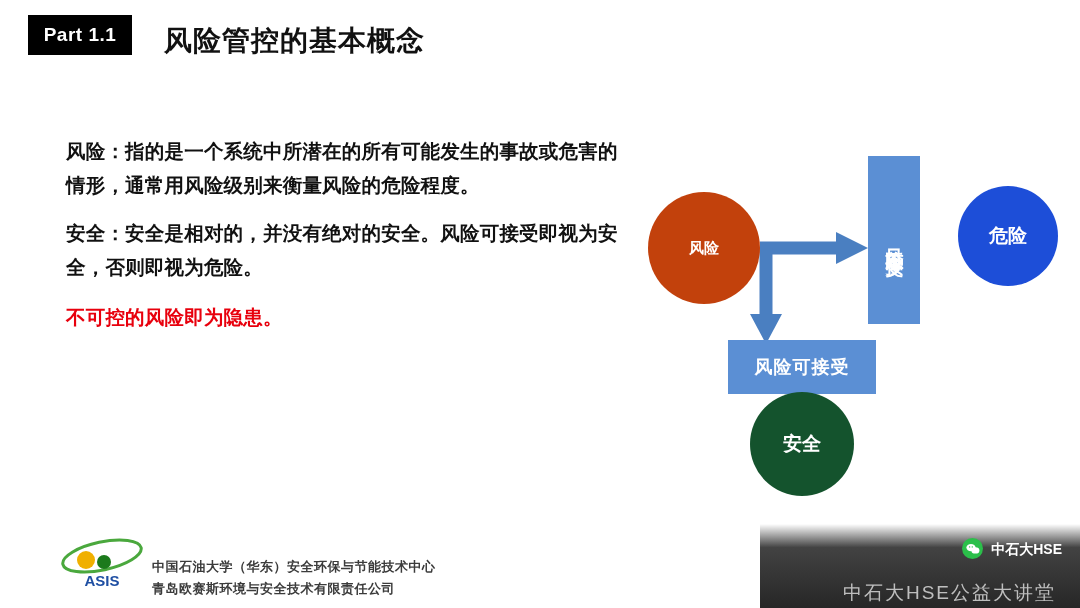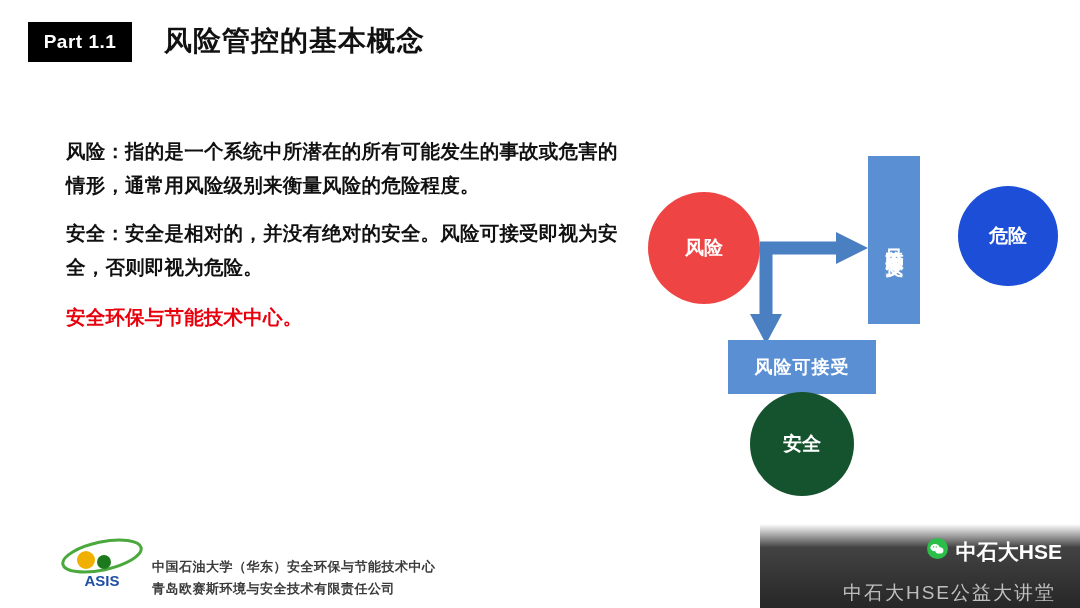--- a/index.html
+++ b/index.html
@@ -14,21 +14,21 @@
   }
 
   
   .header {
     position: absolute;
     left: 0; top: 0;
     width: 1080px; height: 82px;
   }
   .part-badge {
     position: absolute;
-    left: 28px; top: 22px;
+    left: 28px; top: 15px;
     width: 104px; height: 40px;
     background: #000000;
     color: #ffffff;
     font-weight: bold;
     font-size: 19px;
     display: flex;
     align-items: center;
     justify-content: center;
     letter-spacing: 0.5px;
   }
@@ -72,22 +72,22 @@
     align-items: center;
     justify-content: center;
     color: #ffffff;
     font-weight: bold;
     text-align: center;
   }
   .circle-risk {
     left: 8px; top: 42px;
     width: 112px; height: 112px;
     border-radius: 50%;
-    background: #ef4444;
-    font-size: 19px;
+    background: #c2410c;
+    font-size: 15px;
     text-align: center;
   }
   .box-unacceptable {
     left: 228px; top: 6px;
     width: 52px; height: 168px;
     background: #5b8fd4;
     font-size: 18px;
     line-height: 25px;
     padding: 6px 0;
     writing-mode: vertical-rl;
@@ -136,24 +136,24 @@
   .footer-line {
     font-size: 13px;
     color: #3b3b3b;
     line-height: 22px;
     letter-spacing: 0.5px;
   }
   .wm-top {
     position: absolute;
     right: 18px; top: 538px;
     display: flex;
-    align-items: flex-start;
+    align-items: flex-end;
     gap: 8px;
     color: #ffffff;
-    font-size: 21px;
+    font-size: 14px;
     font-weight: bold;
   }
   .wm-circle {
     width: 21px; height: 21px;
     border-radius: 50%;
     background: #2bbf4a;
     display: flex;
     align-items: center;
     justify-content: center;
   }
@@ -187,21 +187,21 @@
 
   <div class="para">
     <span>风险：指的是一个系统中所潜在的所有可能发生的事故或危害的情形，通常用风险级别来衡量风险的危险程度。</span>
   </div>
 
   <div class="para">
     <span>安全：安全是相对的，并没有绝对的安全。风险可接受即视为安全，否则即视为危险。</span>
   </div>
 
 
-  <div class="para warn">安全环保与节能技术中心。</div>
+  <div class="para warn">不可控的风险即为隐患。</div>
 </div>
 
 <div class="diagram">
 
   <svg class="arrows" width="420" height="340" viewBox="0 0 420 340">
 
     <path d="M120 98 L196 98" stroke="#4a7fc1" stroke-width="13" fill="none"></path>
     <polygon points="196,82 228,98 196,114" fill="#4a7fc1"></polygon>
 
     <path d="M126 98 L126 98 L126 164" stroke="#4a7fc1" stroke-width="13" fill="none"></path>

